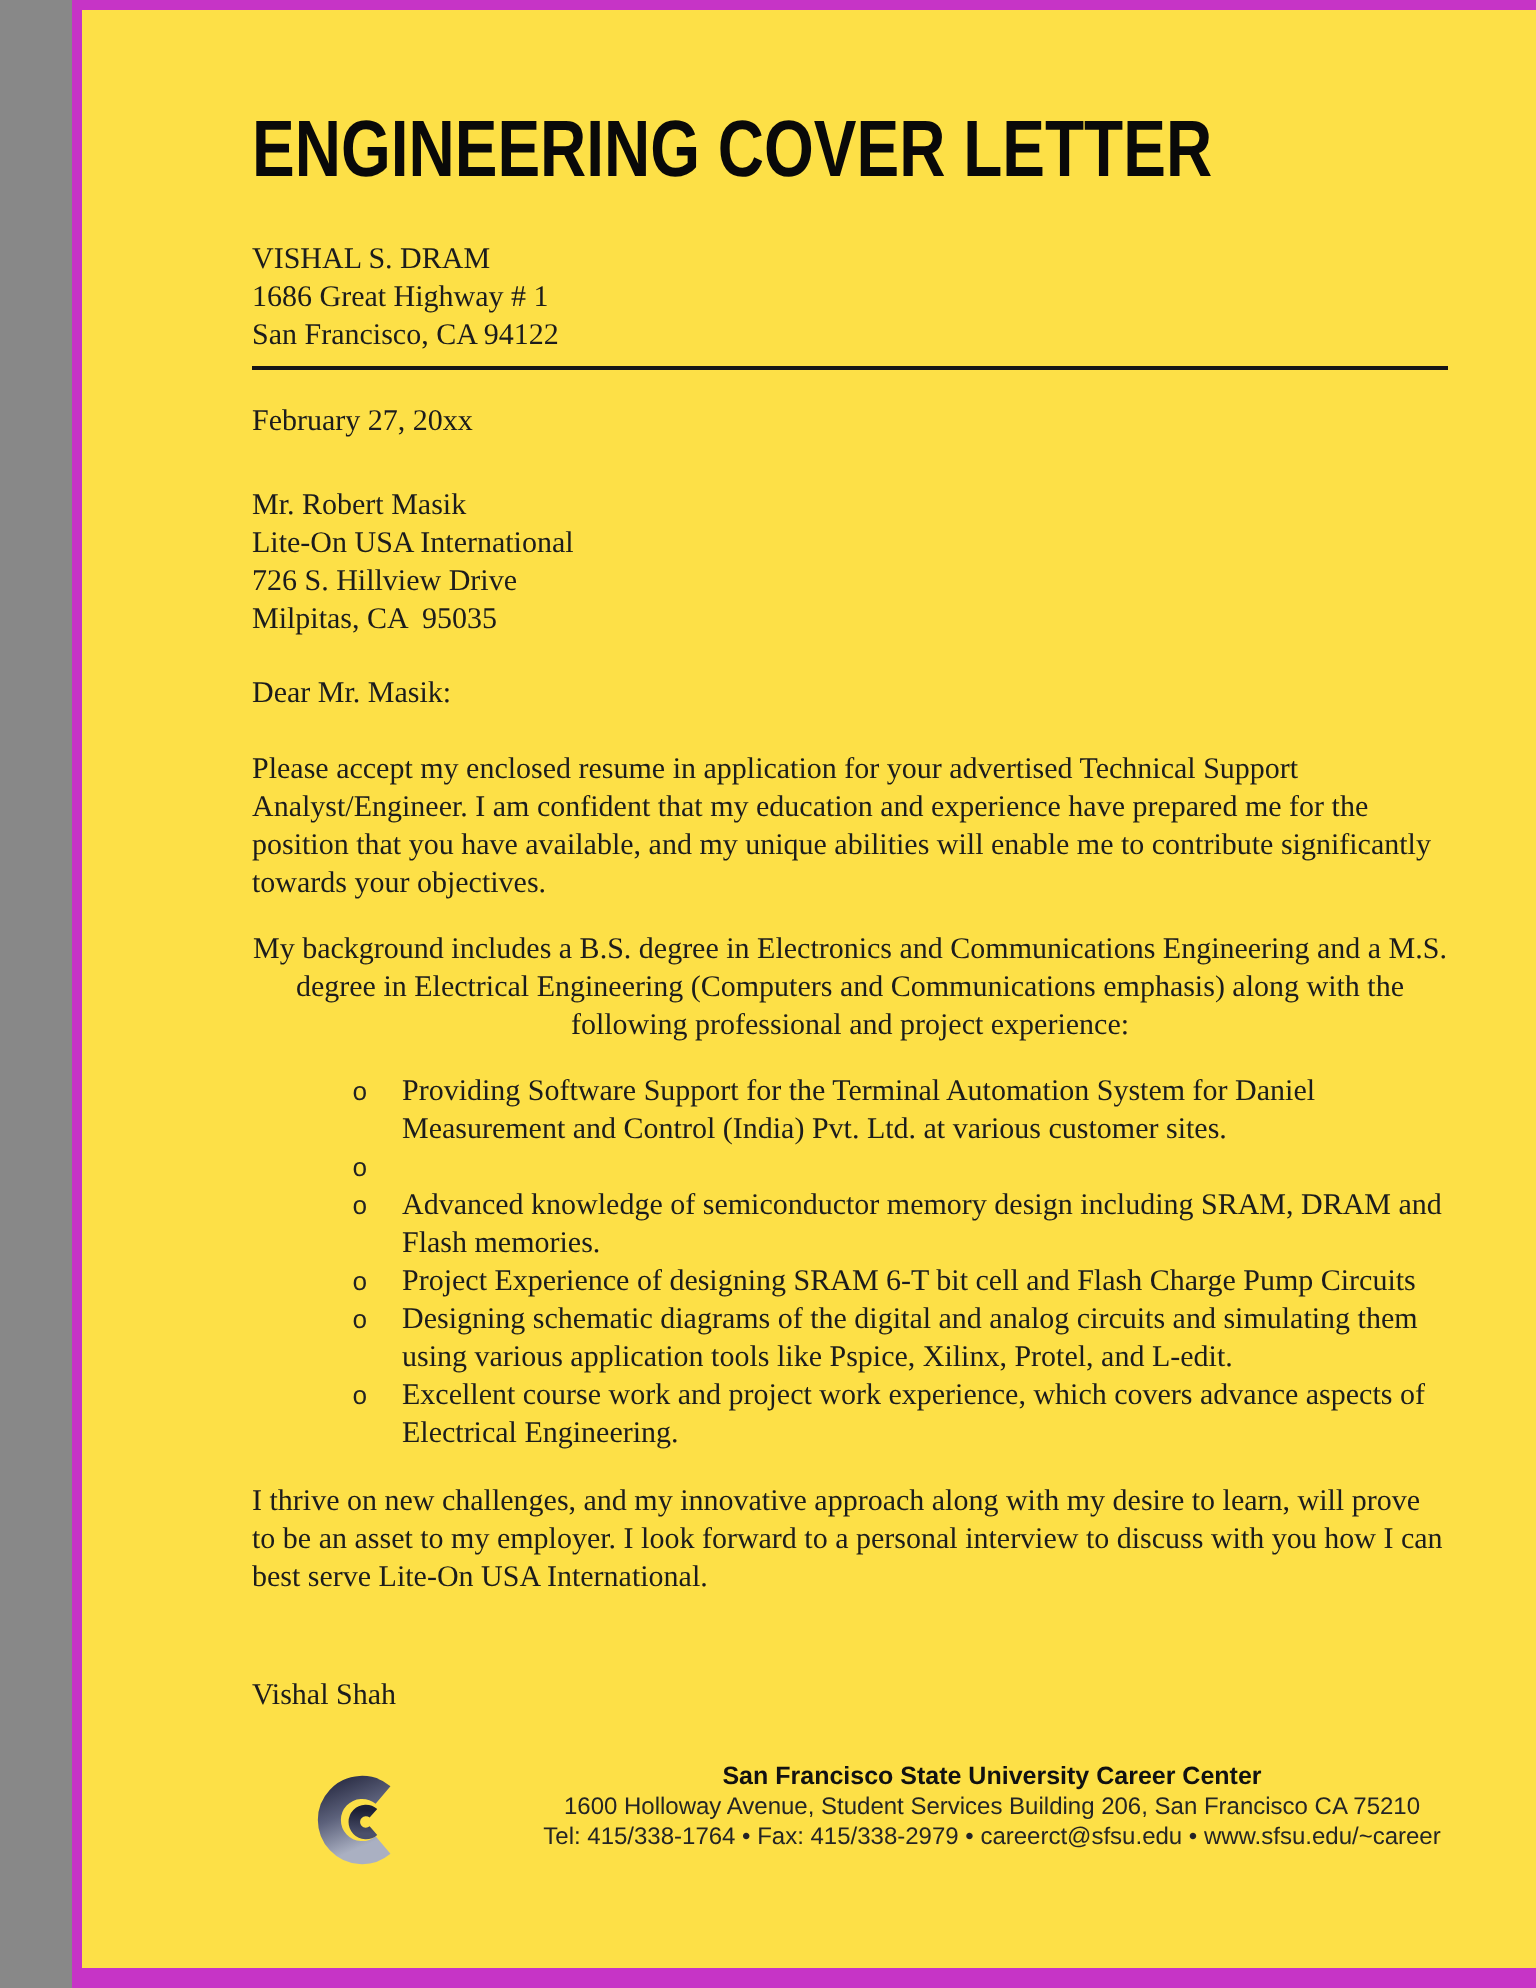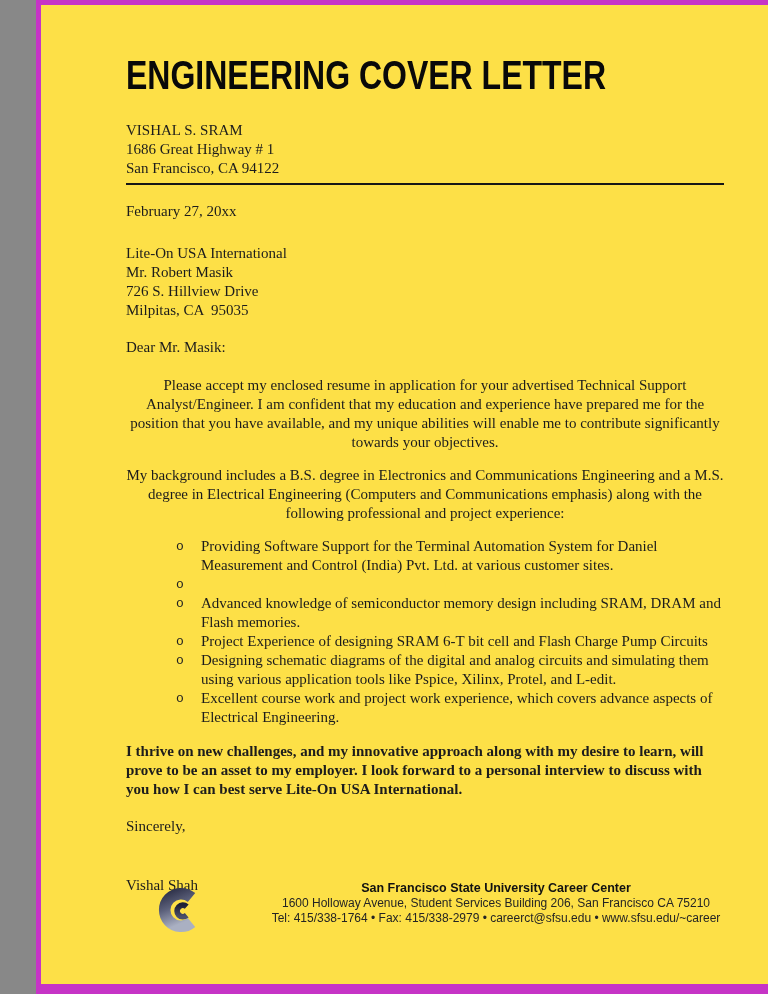--- a/index.html
+++ b/index.html
@@ -40,34 +40,34 @@
   .sender div { white-space: pre-wrap; }
   .rule {
     height: 0;
     border-top: 2px solid #161616;
     margin-top: 5px;
   }
   .date { margin-top: 17px; }
   .recipient { margin-top: 23px; }
   .recipient div { white-space: pre-wrap; }
   .salutation { margin-top: 18px; }
-  .para1 { margin-top: 19px; text-align: center; }
+  .para1 { margin-top: 19px; }
   .para2 { margin-top: 14px; text-align: center; }
   .bullet-list { margin-top: 14px; }
   .bullet-item { display: flex; }
   .bullet-marker {
     flex: 0 0 25px;
     margin-left: 50px;
     font-family: "Liberation Mono", monospace;
     font-size: 13px;
     line-height: 19px;
     color: #222;
   }
   .bullet-text { flex: 1 1 auto; max-width: 521px; }
-  .closing-para { margin-top: 15px; font-weight: bold; }
+  .closing-para { margin-top: 15px; }
   .valediction { margin-top: 18px; }
   .signature { margin-top: 40px; }
   .footer {
     position: absolute;
     left: 0;
     top: 876px;
     width: 759px;
     font-family: Liberation Sans, sans-serif;
   }
   .footer-logo {
@@ -95,32 +95,32 @@
 <body>
 
 <div class="page">
   <div class="content">
 
     <div class="title">
       <span class="title-inner">ENGINEERING COVER LETTER</span>
     </div>
 
     <div class="sender body-text">
-      <div>VISHAL S. SRAM</div>
+      <div>VISHAL S. DRAM</div>
       <div>1686 Great Highway # 1</div>
       <div>San Francisco, CA 94122</div>
     </div>
 
     <div class="rule"></div>
 
     <div class="date body-text">February 27, 20xx</div>
 
     <div class="recipient body-text">
+      <div>Mr. Robert Masik</div>
       <div>Lite-On USA International</div>
-      <div>Mr. Robert Masik</div>
       <div>726 S. Hillview Drive</div>
       <div>Milpitas, CA  95035</div>
     </div>
 
     <div class="salutation body-text">Dear Mr. Masik:</div>
 
     <div class="para1 body-text">Please accept my enclosed resume in application for your advertised Technical Support Analyst/Engineer. I am confident that my education and experience have prepared me for the position that you have available, and my unique abilities will enable me to contribute significantly towards your objectives.</div>
 
     <div class="para2 body-text">My background includes a B.S. degree in Electronics and Communications Engineering and a M.S. degree in Electrical Engineering (Computers and Communications emphasis) along with the following professional and project experience:</div>
 
@@ -145,21 +145,20 @@
         <span class="bullet-text">Designing schematic diagrams of the digital and analog circuits and simulating them using various application tools like Pspice, Xilinx, Protel, and L-edit.</span>
       </div>
       <div class="bullet-item">
         <span class="bullet-marker">o</span>
         <span class="bullet-text">Excellent course work and project work experience, which covers advance aspects of Electrical Engineering.</span>
       </div>
     </div>
 
     <div class="closing-para body-text">I thrive on new challenges, and my innovative approach along with my desire to learn, will prove to be an asset to my employer. I look forward to a personal interview to discuss with you how I can best serve Lite-On USA International.</div>
 
-    <div class="valediction body-text">Sincerely,</div>
 
     <div class="signature body-text">Vishal Shah</div>
 
   </div>
 
   <div class="footer">
     <svg class="footer-logo" viewBox="0 0 100 100" xmlns="http://www.w3.org/2000/svg" aria-hidden="true">
       <defs>
         <linearGradient id="cgrad" x1="0" y1="0" x2="0.35" y2="1">
           <stop offset="0" stop-color="#31344c"></stop>

